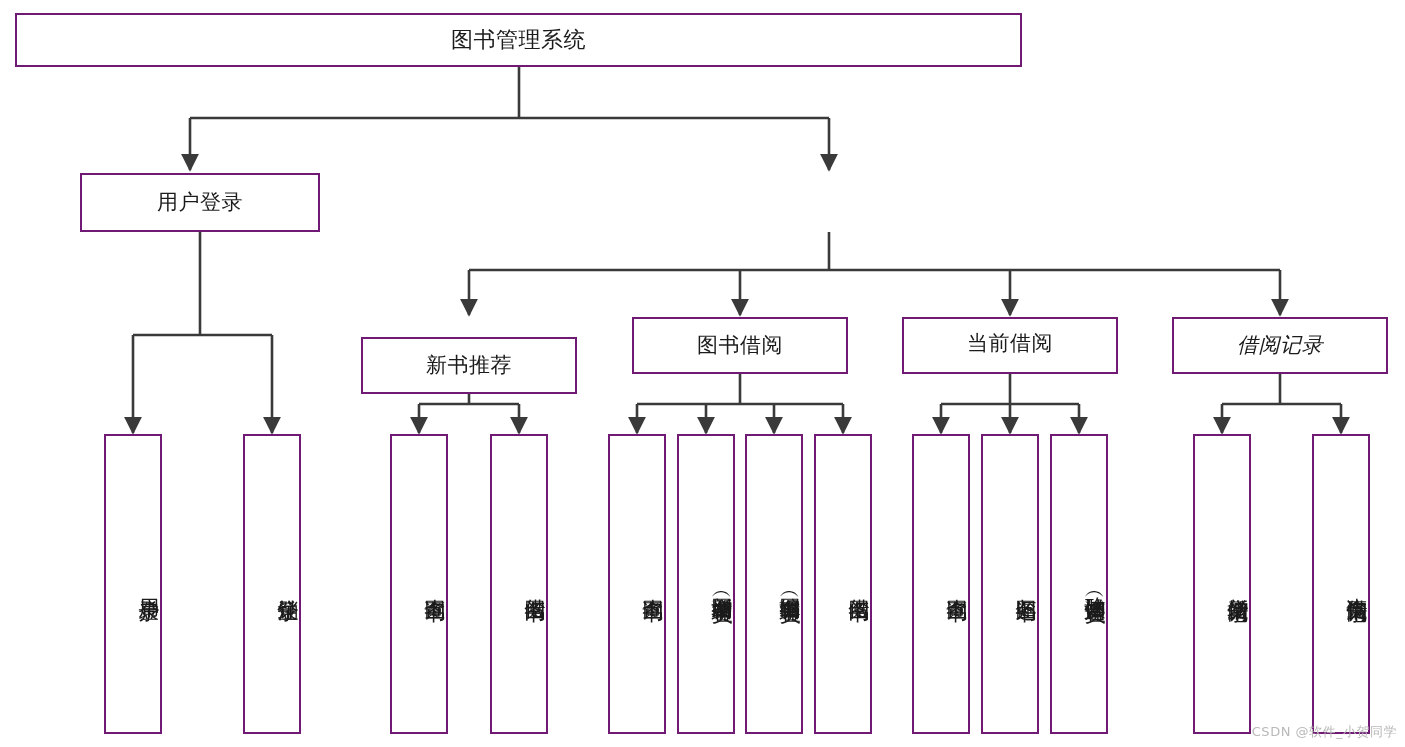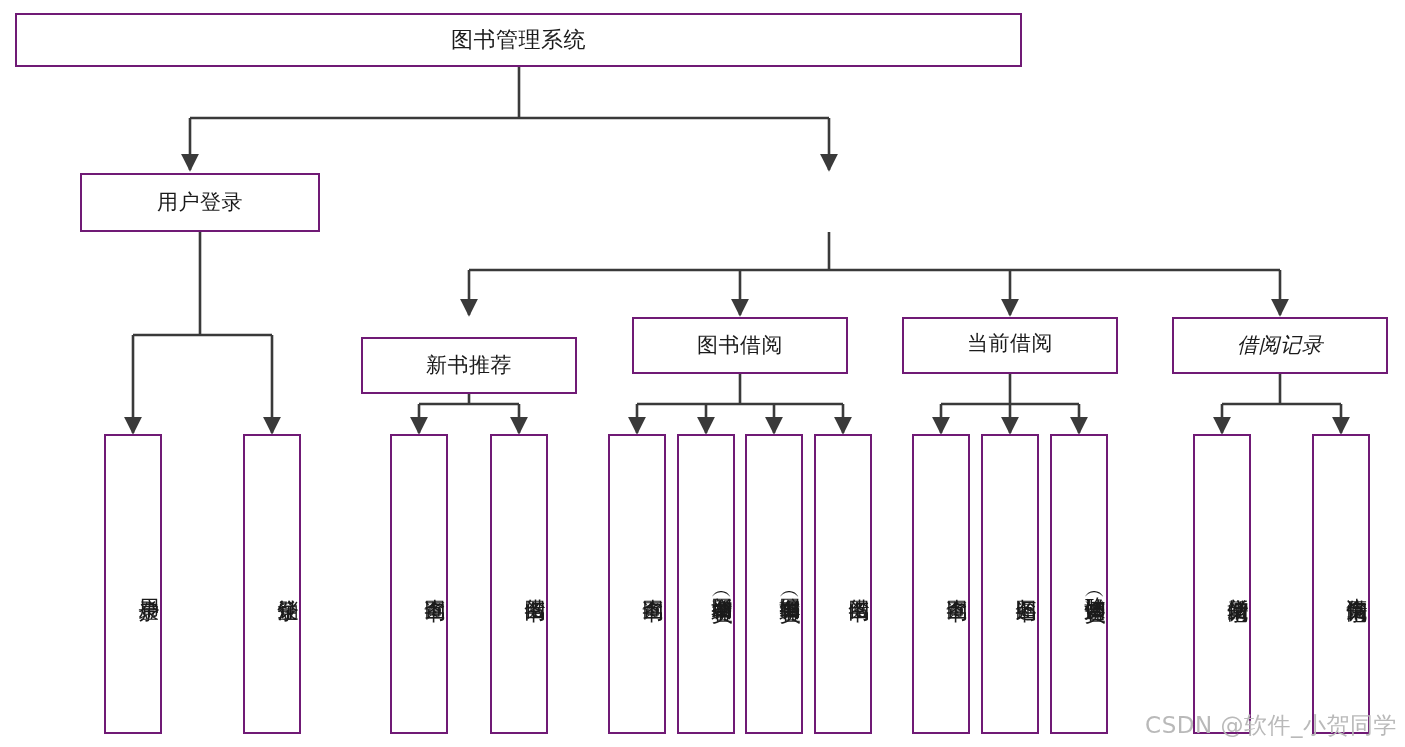--- a/index.html
+++ b/index.html
@@ -61,21 +61,21 @@
     text-orientation: upright;
     white-space: normal;
   }
   .label {
     display: block;
   }
   #watermark {
     position: absolute;
     right: 8px;
     bottom: 6px;
-    font-size: 23px;
+    font-size: 13px;
     color: #b9b9b9;
     letter-spacing: 0.5px;
     z-index: 5;
     white-space: nowrap;
   }
 </style>
 </head>
 <body>
 
 <div id="canvas">

